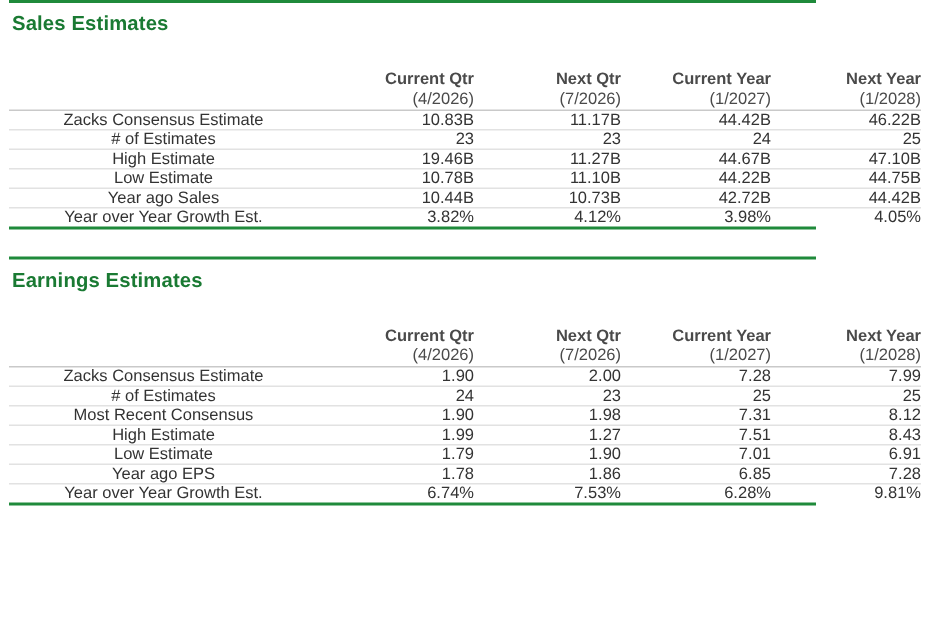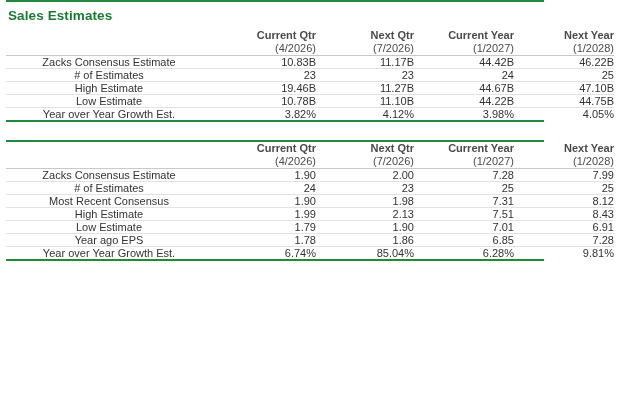--- a/index.html
+++ b/index.html
@@ -35,20 +35,21 @@
   }
   .rule-bottom {
     border-top: 2px solid #1f8a3b;
     height: 0;
     margin: 0;
   }
   table.est {
     width: 100%;
     border-collapse: collapse;
     table-layout: fixed;
+    margin-top: 18px;
   }
   table.est th, table.est td {
     font-size: 11px;
     padding: 0;
   }
   th.rowhead-col {
     width: 208px;
   }
   th.col-head {
     text-align: right;
@@ -148,35 +149,43 @@
           <td class="val">47.10B</td>
         </tr>
         <tr>
           <td class="rowname">Low Estimate</td>
           <td class="val">10.78B</td>
           <td class="val">11.10B</td>
           <td class="val">44.22B</td>
           <td class="val">44.75B</td>
         </tr>
         <tr>
+          <td class="rowname">Year ago Sales</td>
+          <td class="val">10.44B</td>
+          <td class="val">10.73B</td>
+          <td class="val">42.72B</td>
+          <td class="val">44.42B</td>
+        </tr>
+        <tr>
           <td class="rowname">Year over Year Growth Est.</td>
           <td class="val">3.82%</td>
           <td class="val">4.12%</td>
           <td class="val">3.98%</td>
           <td class="val">4.05%</td>
         </tr>
       </tbody>
     </table>
     <div class="rule-bottom"></div>
   </div>
 
   <div class="spacer-gap"></div>
 
   <div class="sec-wrap">
     <div class="rule-top"></div>
+    <div class="section-title">Earnings Estimates</div>
     <table class="est">
       <colgroup>
         <col style="width:206px">
         <col style="width:104px">
         <col style="width:98px">
         <col style="width:100px">
         <col style="width:100px">
       </colgroup>
       <thead>
         <tr>
@@ -217,42 +226,42 @@
         <tr>
           <td class="rowname">Most Recent Consensus</td>
           <td class="val">1.90</td>
           <td class="val">1.98</td>
           <td class="val">7.31</td>
           <td class="val">8.12</td>
         </tr>
         <tr>
           <td class="rowname">High Estimate</td>
           <td class="val">1.99</td>
-          <td class="val">2.13</td>
+          <td class="val">1.27</td>
           <td class="val">7.51</td>
           <td class="val">8.43</td>
         </tr>
         <tr>
           <td class="rowname">Low Estimate</td>
           <td class="val">1.79</td>
           <td class="val">1.90</td>
           <td class="val">7.01</td>
           <td class="val">6.91</td>
         </tr>
         <tr>
           <td class="rowname">Year ago EPS</td>
           <td class="val">1.78</td>
           <td class="val">1.86</td>
           <td class="val">6.85</td>
           <td class="val">7.28</td>
         </tr>
         <tr>
           <td class="rowname">Year over Year Growth Est.</td>
           <td class="val">6.74%</td>
-          <td class="val">85.04%</td>
+          <td class="val">7.53%</td>
           <td class="val">6.28%</td>
           <td class="val">9.81%</td>
         </tr>
       </tbody>
     </table>
     <div class="rule-bottom"></div>
   </div>
 
 </div>
 

